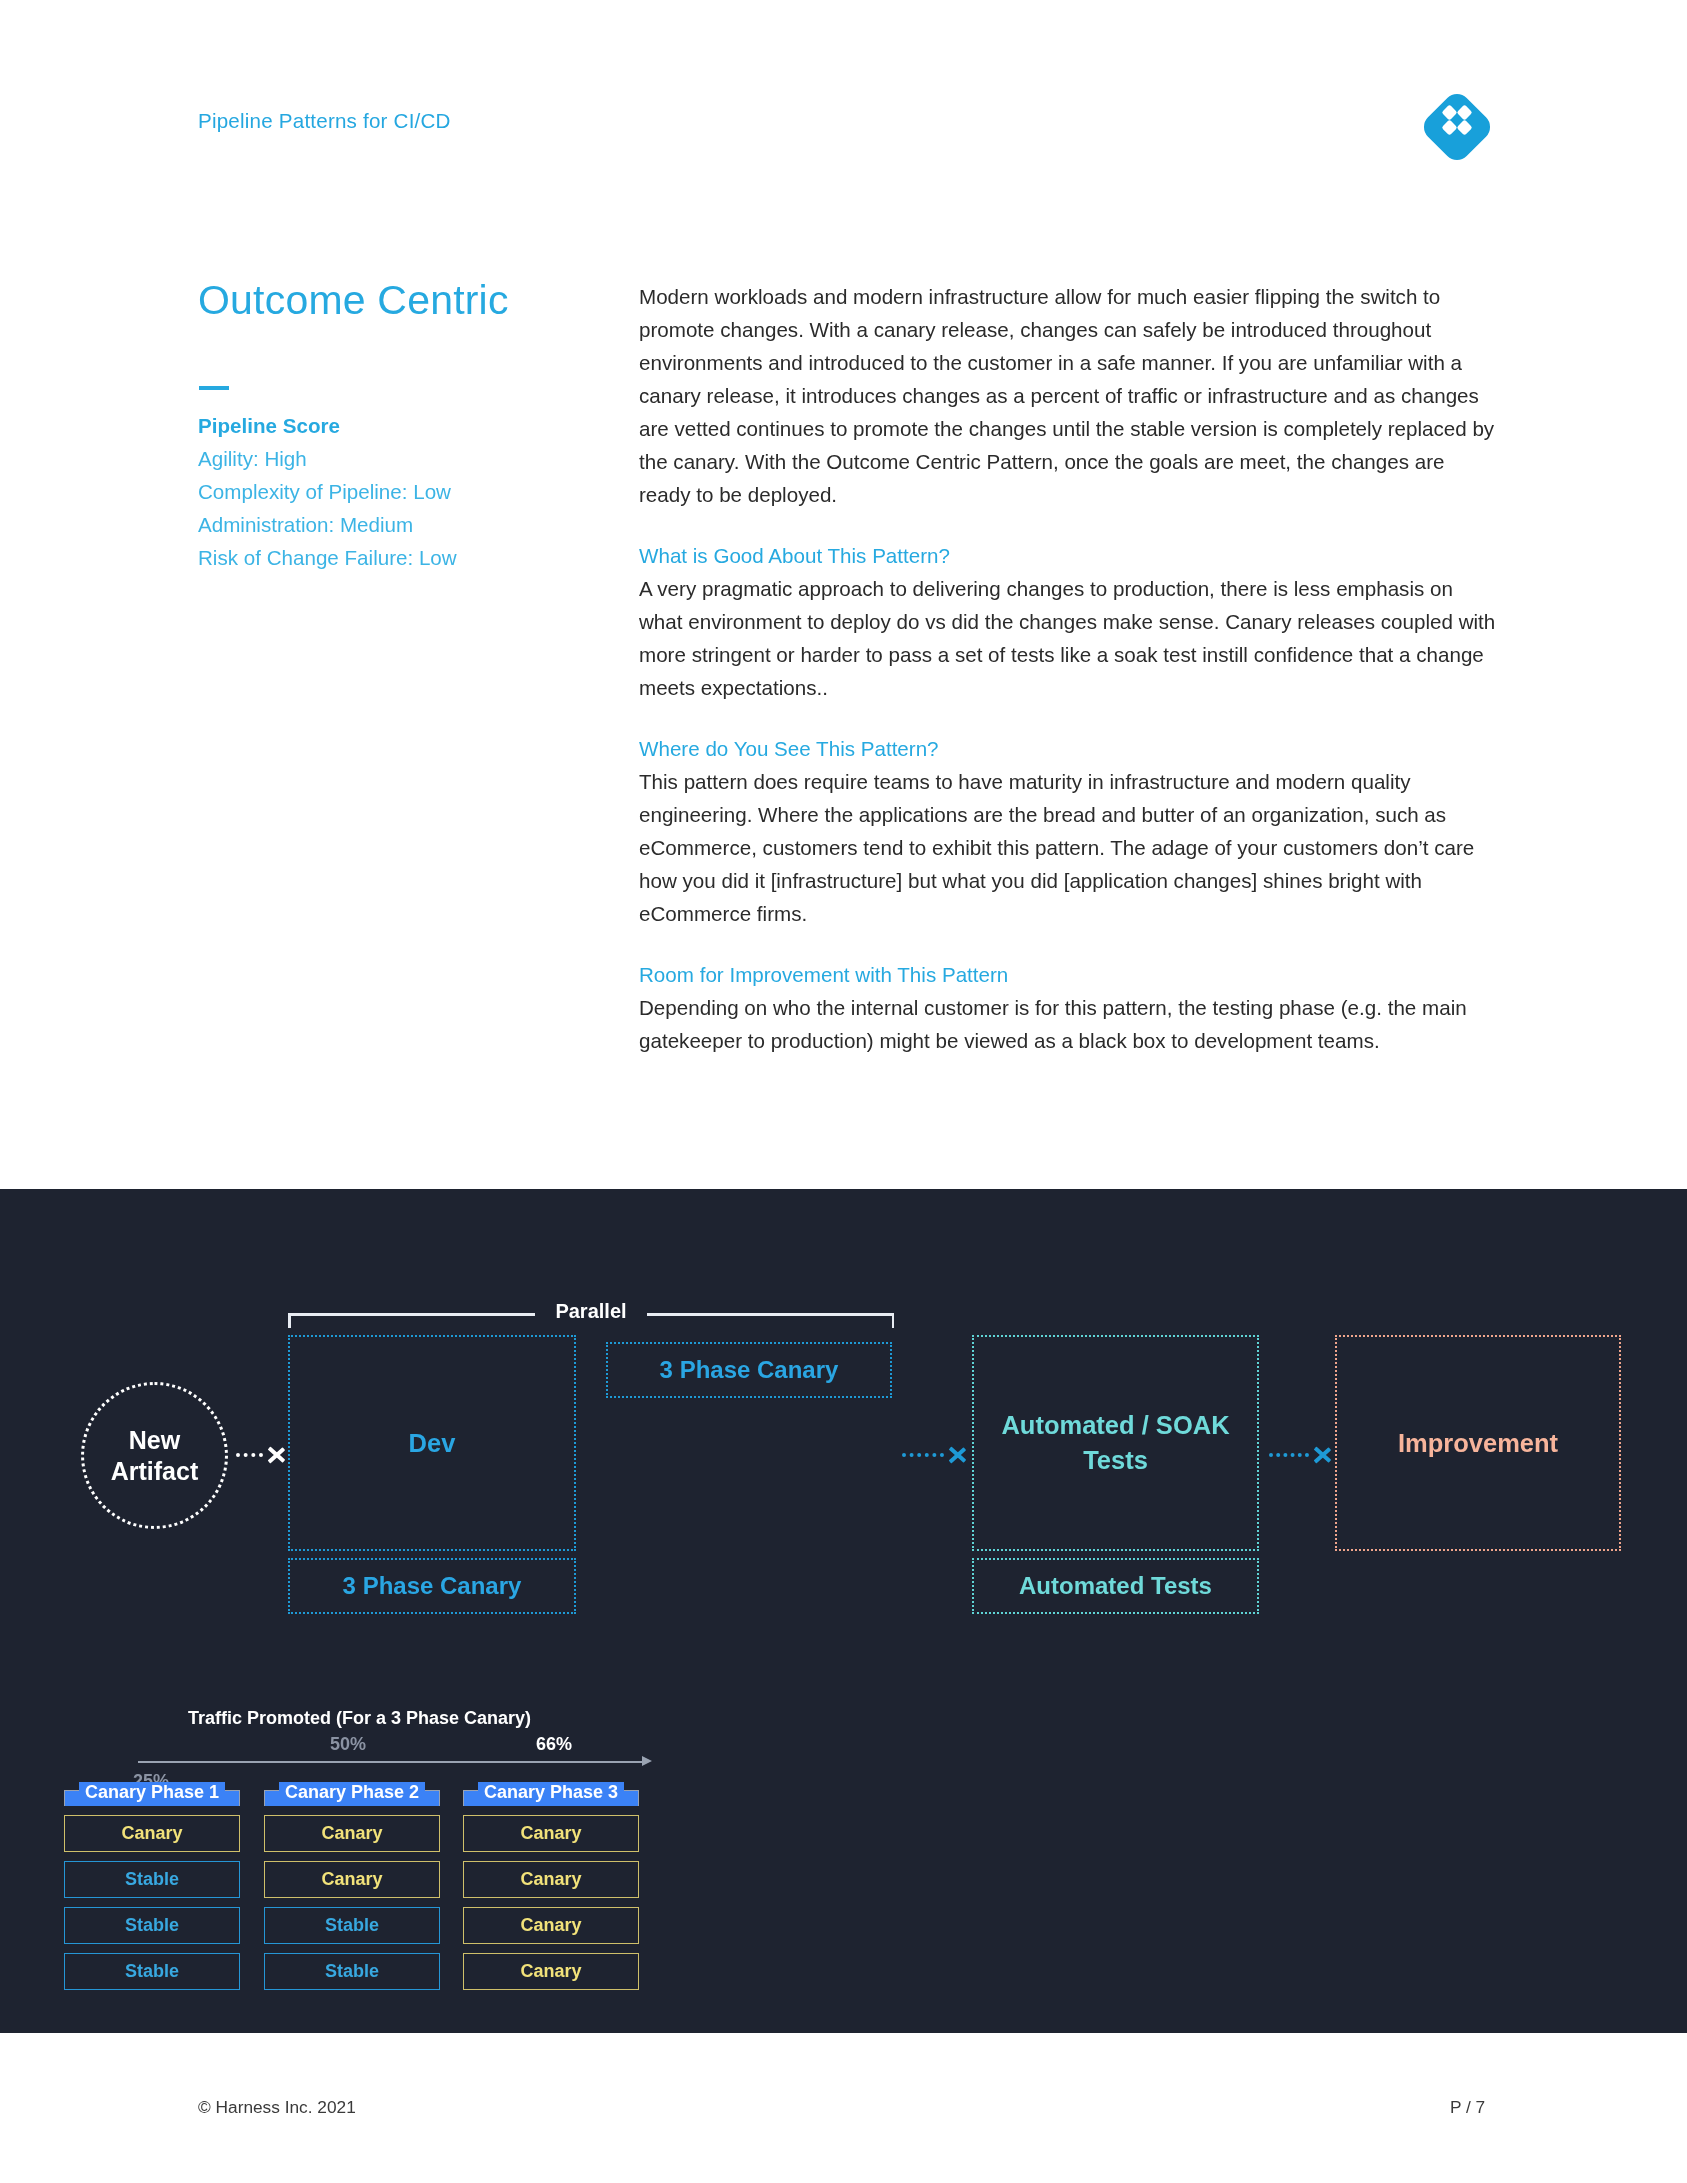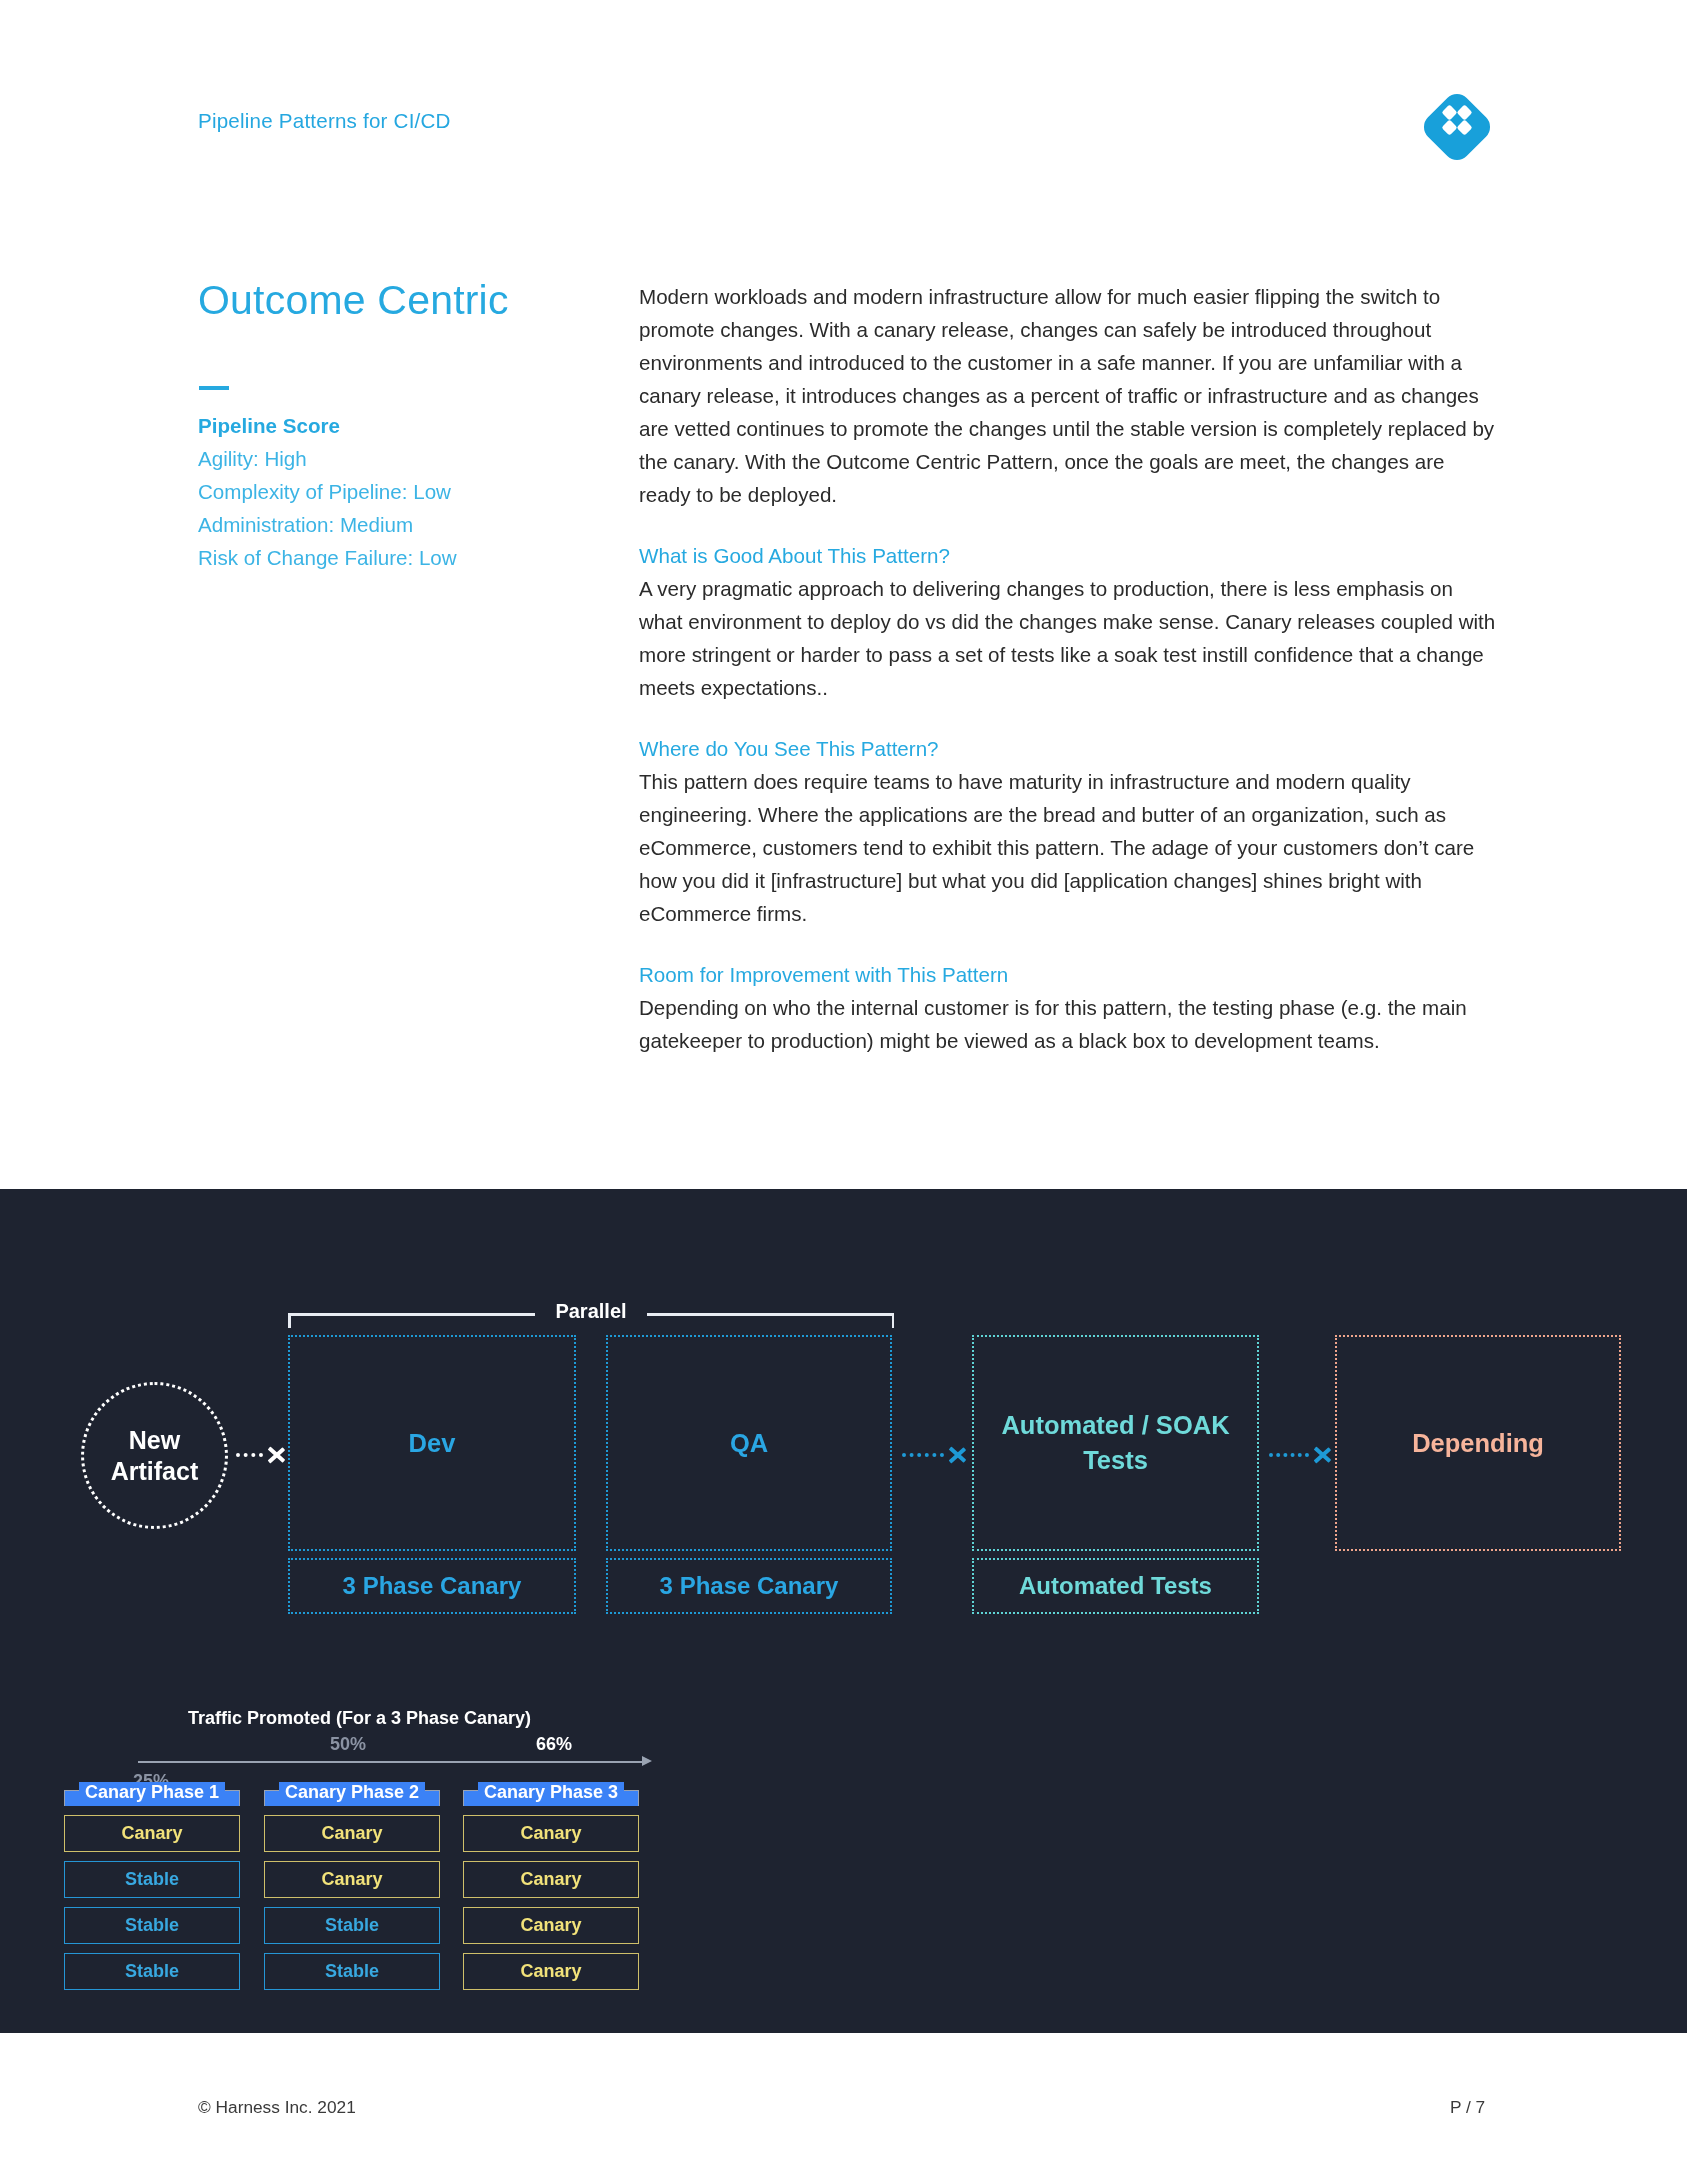--- a/index.html
+++ b/index.html
@@ -203,41 +203,40 @@
     <span class="tick tr"></span>
     <span class="lbl">Parallel</span>
   </div>
 
   <div class="stage" style="left:288px;top:1335px;width:288px;">
     <div class="main" style="height:216px;">Dev</div>
     <div class="sub">3 Phase Canary</div>
   </div>
 
   <div class="stage" style="left:606px;top:1335px;width:286px;">
-    <div class="main" style="height:216px;">QA</div>
     <div class="sub">3 Phase Canary</div>
   </div>
 
   <div class="conn cy" style="left:902px;top:1446px;width:68px;">
     <span class="dots"></span>
     <span class="chev"></span>
   </div>
 
   <div class="stage teal" style="left:972px;top:1335px;width:287px;">
     <div class="main" style="height:216px;">Automated / SOAK Tests</div>
     <div class="sub">Automated Tests</div>
   </div>
 
   <div class="conn cy" style="left:1269px;top:1446px;width:66px;">
     <span class="dots"></span>
     <span class="chev"></span>
   </div>
 
   <div class="stage salmon" style="left:1335px;top:1335px;width:286px;">
-    <div class="main" style="height:216px;">Depending</div>
+    <div class="main" style="height:216px;">Improvement</div>
   </div>
 
   <div class="traf-title">Traffic Promoted (For a 3 Phase Canary)</div>
 
   <div class="tick-lbl" style="left:133px;top:1734px;color:#8b93a3;margin-top:37px;">25%</div>
   <div class="tick-lbl" style="left:330px;top:1734px;color:#8b93a3;">50%</div>
   <div class="tick-lbl" style="left:536px;top:1734px;color:#ffffff;">66%</div>
 
   <div class="axis">
     <span class="ln"></span>

